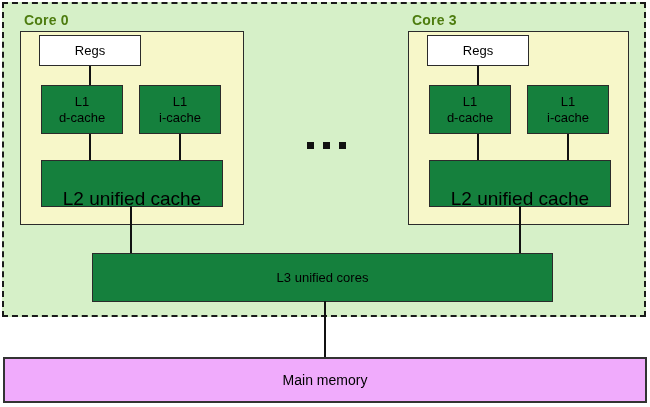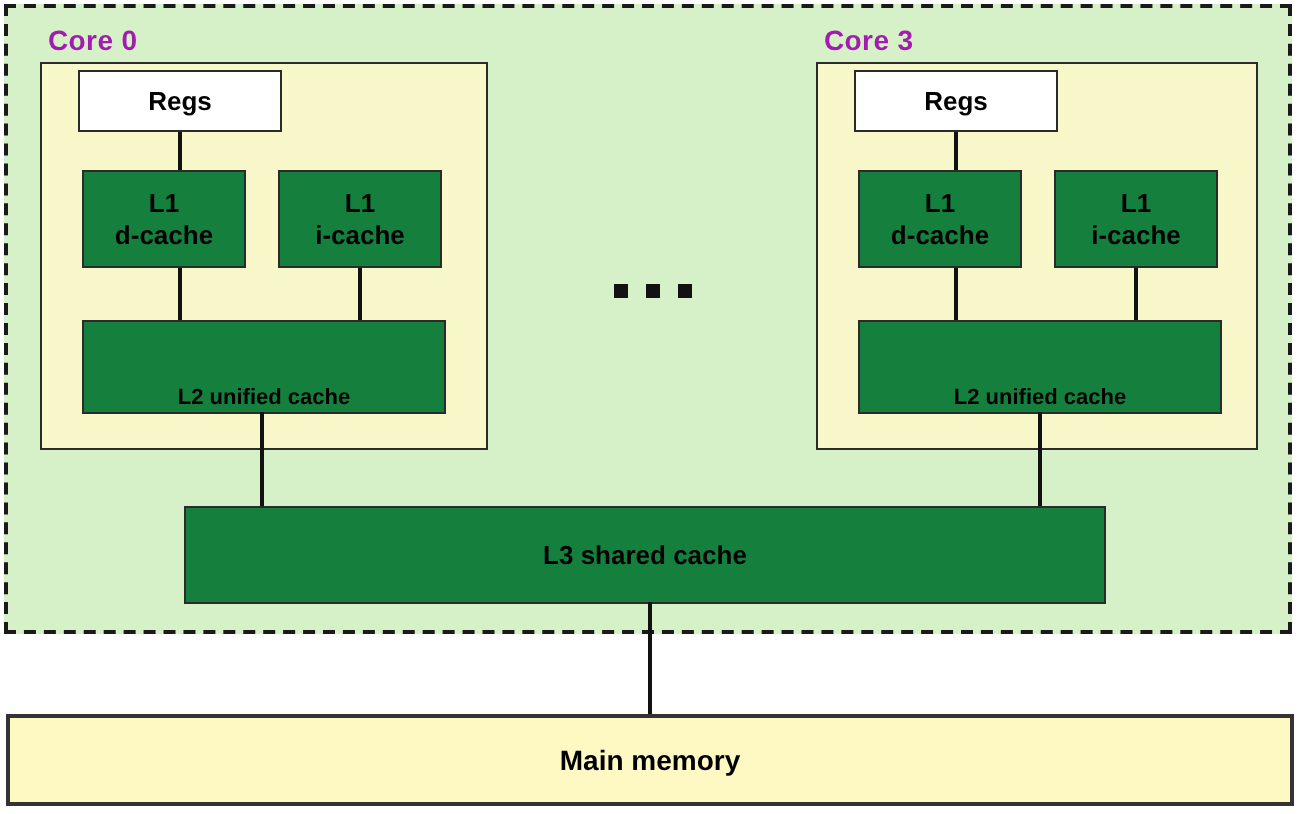--- a/index.html
+++ b/index.html
@@ -30,21 +30,21 @@
   .core {
     position: absolute;
     box-sizing: border-box;
   }
   .core-label {
     position: absolute;
     left: 4px;
     top: 0px;
     font-size: 14px;
     font-weight: bold;
-    color: #a21caf;
+    color: #4d7c0f;
     letter-spacing: 0.2px;
     white-space: nowrap;
   }
   .core-body {
     position: absolute;
     left: 0px;
     top: 19px;
     right: 0px;
     bottom: 0px;
     background: #f7f7c9;
@@ -53,30 +53,30 @@
   }
   .node {
     position: absolute;
     box-sizing: border-box;
     border: 1px solid #2b2b2b;
     display: flex;
     flex-direction: column;
     align-items: center;
     justify-content: center;
     font-size: 13px;
-    font-weight: bold;
+    font-weight: normal;
     color: #000000;
     line-height: 1.18;
     text-align: center;
     white-space: nowrap;
   }
   .node.regs   { background: #ffffff; }
   .node.cache  { background: #15803d; }
-  .node.memory { background: #fef9c3; border: 2px solid #333333; }
-  .node .l2 { font-size: 11px; margin-top: 32px; }
+  .node.memory { background: #f0abfc; border: 2px solid #333333; }
+  .node .l2 { font-size: 19px; margin-top: 32px; }
   .wire {
     position: absolute;
     background: #111111;
   }
   .wire.v { width: 2px; }
   .dots {
     position: absolute;
     display: flex;
     gap: 9px;
     align-items: center;
@@ -158,21 +158,21 @@
 
       <div class="node cache" style="left:20px; top:128px; width:182px; height:47px;">
         <span class="l2">L2 unified cache</span>
       </div>
     </div>
   </div>
 
   <div class="wire v" style="left:519px; top:206px; height:48px;"></div>
 
   <div class="node cache" style="left:92px; top:253px; width:461px; height:49px;">
-    <span>L3 shared cache</span>
+    <span>L3 unified cores</span>
   </div>
 
   <div class="wire v" style="left:324px; top:301px; height:57px;"></div>
 
   <div class="node memory" style="left:3px; top:357px; width:644px; height:46px;">
     <span style="font-size:14px;">Main memory</span>
   </div>
 
 </div>
 

